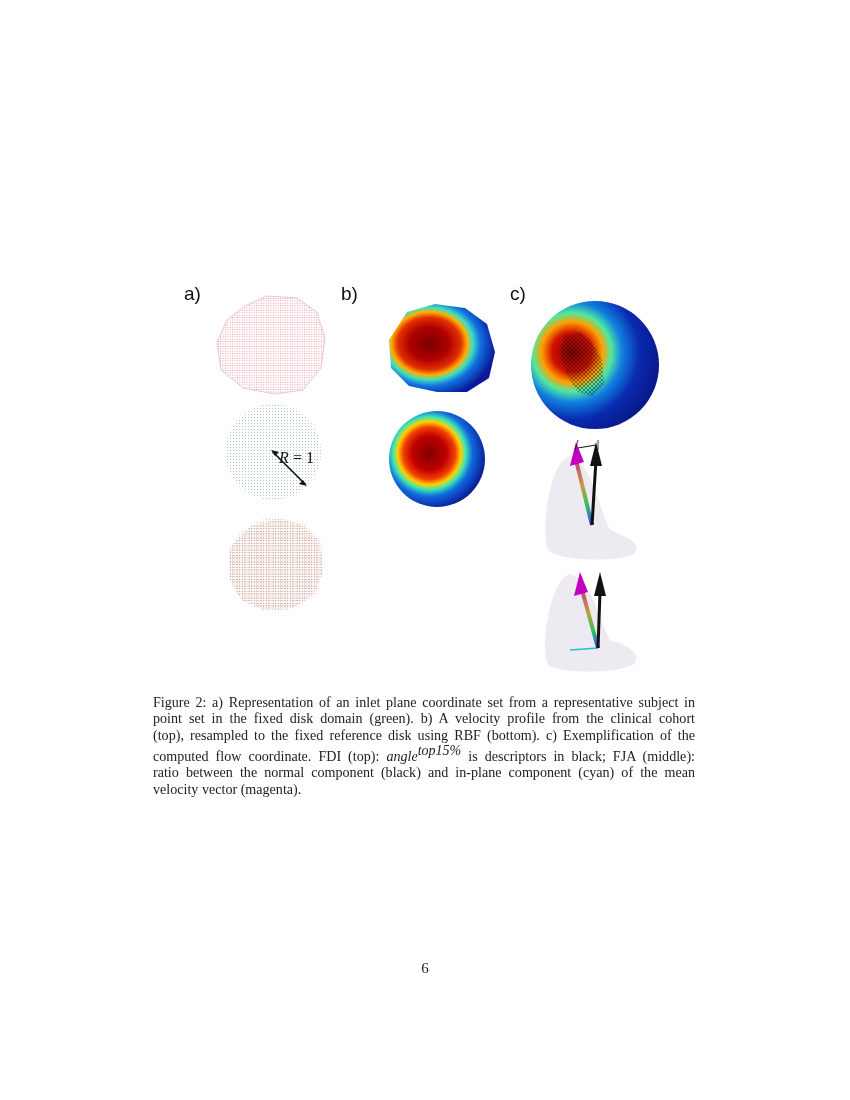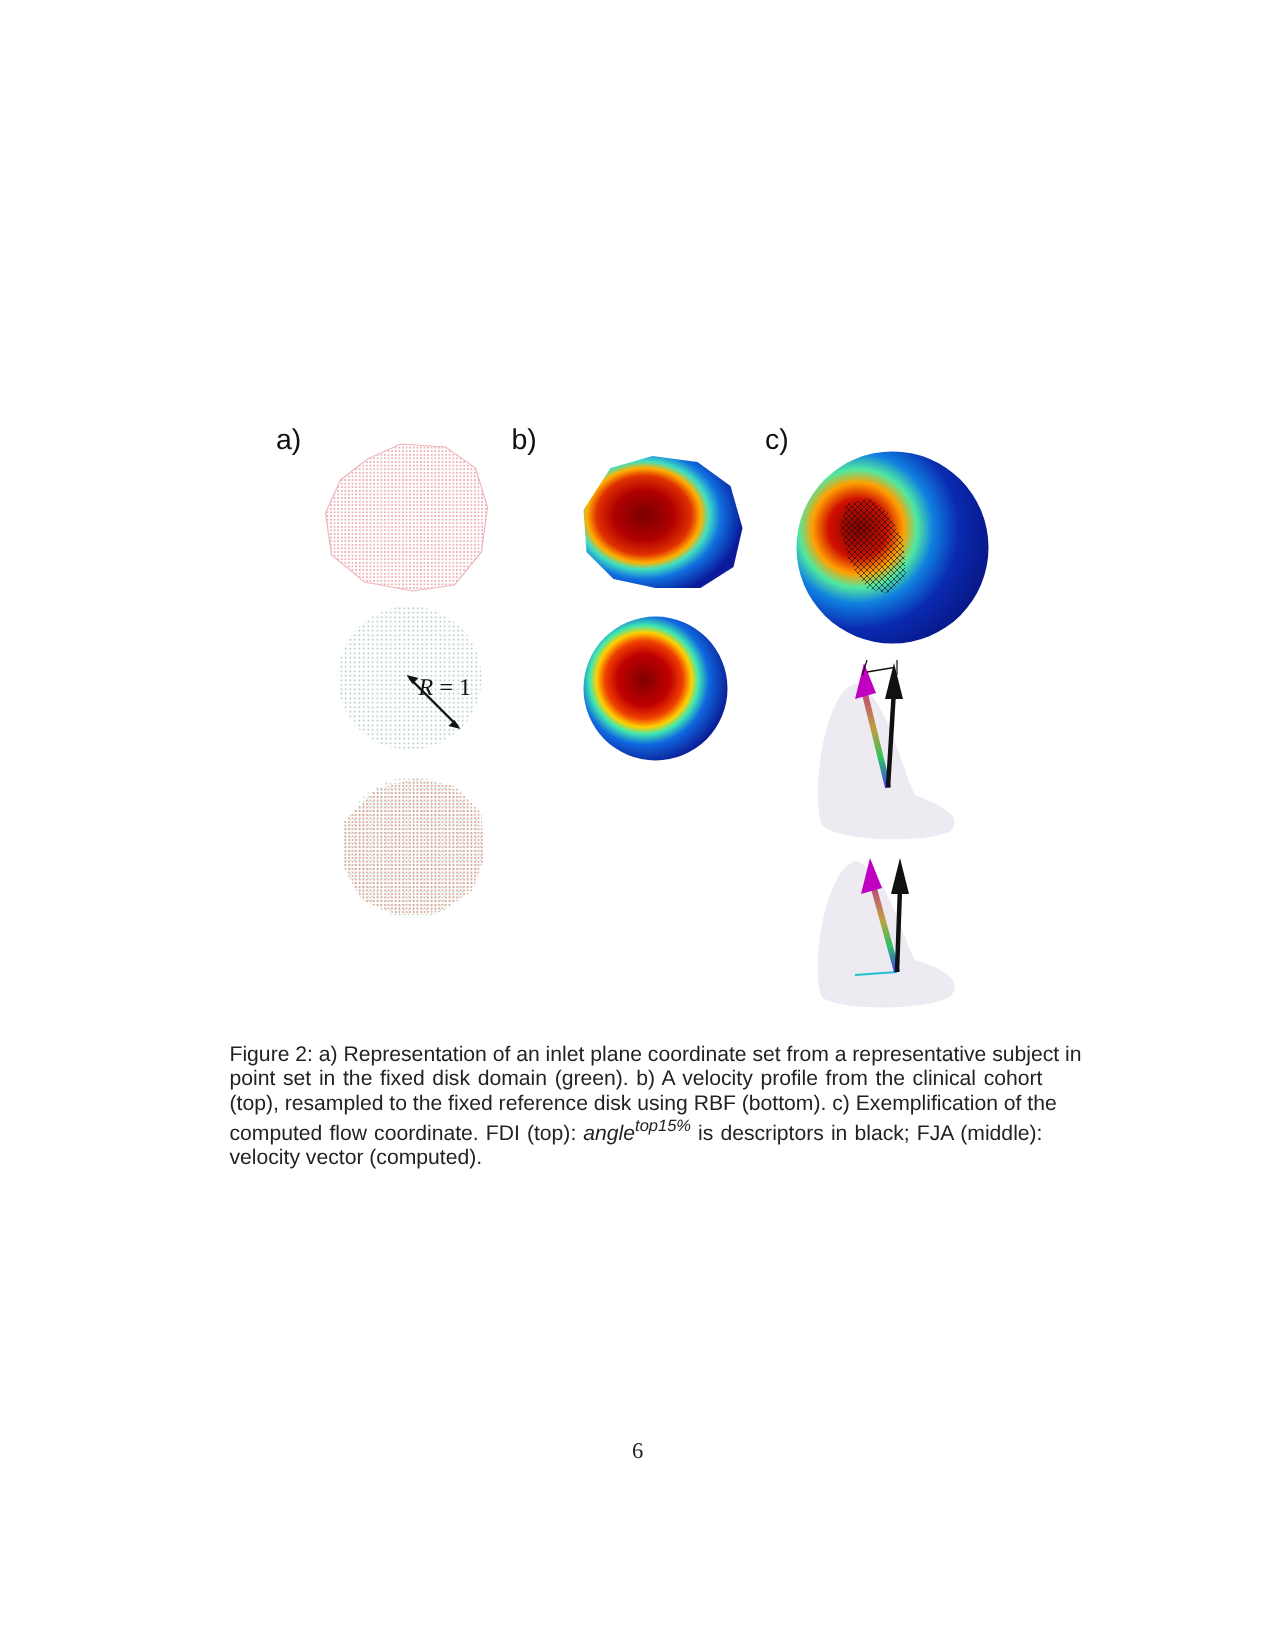--- a/index.html
+++ b/index.html
@@ -1,26 +1,26 @@
 <!DOCTYPE html>
 <html><head>
   <meta charset="utf-8">
   <style>
     html, body { margin: 0; padding: 0; background: #ffffff; }
     body { width: 850px; height: 1100px; position: relative; overflow: hidden; font-family: "Liberation Serif", serif; color: #222; }
     .panel-label { position: absolute; font-family: "Liberation Sans", sans-serif; font-size: 19px; color: #111; }
     .fig { position: absolute; }
     .caption {
       position: absolute; left: 153px; top: 694px; width: 542px;
-      font-family: Liberation Sans, sans-serif; font-size: 14.1px; line-height: 16.4px;
+      font-family: Liberation Serif, serif; font-size: 14.1px; line-height: 16.4px;
       text-align: justify; color: #222;
     }
     .caption .line { display: block; text-align: justify; text-align-last: justify; white-space: nowrap; }
     .caption .line.last { text-align-last: left; }
-    .caption i sup { font-size: 11px; }
+    .caption i sup { font-size: 14px; }
     .page-number { position: absolute; left: 0; width: 850px; top: 960px; text-align: center; font-family: "Liberation Serif", serif; font-size: 15px; color: #222; }
     svg text { font-family: "Liberation Serif", serif; }
   </style>
 </head>
 <body>
 
 <div class="panel-label" style="left:184px; top:283px;">a)</div>
 <div class="panel-label" style="left:341px; top:283px;">b)</div>
 <div class="panel-label" style="left:510px; top:283px;">c)</div>
 
@@ -124,16 +124,17 @@
     <line x1="68" y1="348" x2="70" y2="292" stroke="#111" stroke-width="3"></line>
     <polygon points="64,296 70,272 76,296" fill="#111"></polygon>
   </g>
 </svg>
 
 <div class="caption">
   <span class="line">Figure 2: a) Representation of an inlet plane coordinate set from a representative subject in</span>
   <span class="line">point set in the fixed disk domain (green). b) A velocity profile from the clinical cohort</span>
   <span class="line">(top), resampled to the fixed reference disk using RBF (bottom). c) Exemplification of the</span>
   <span class="line"><span>computed flow coordinate. FDI (top): </span><i><span>angle</span><sup>top15%</sup></i><span> is descriptors in black; FJA (middle):</span></span>
-  <span class="line last">velocity vector (computed).</span>
+  <span class="line">ratio between the normal component (black) and in-plane component (cyan) of the mean</span>
+  <span class="line last">velocity vector (magenta).</span>
 </div>
 
 <div class="page-number">6</div>
 
 </body></html>

